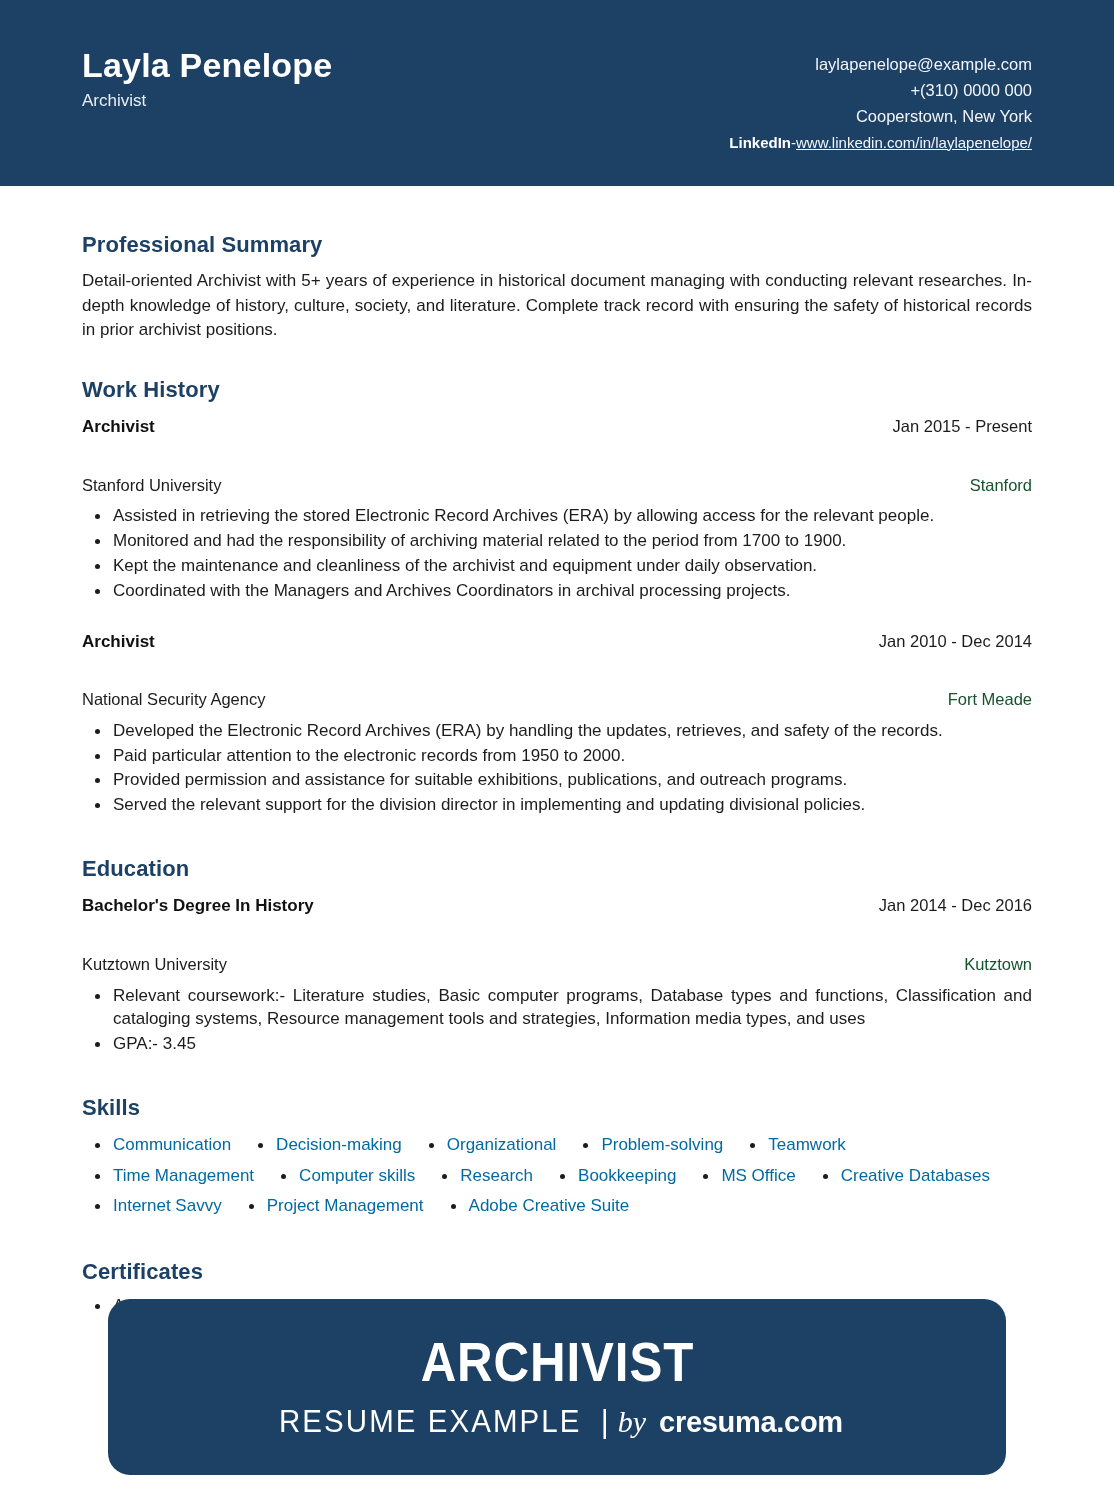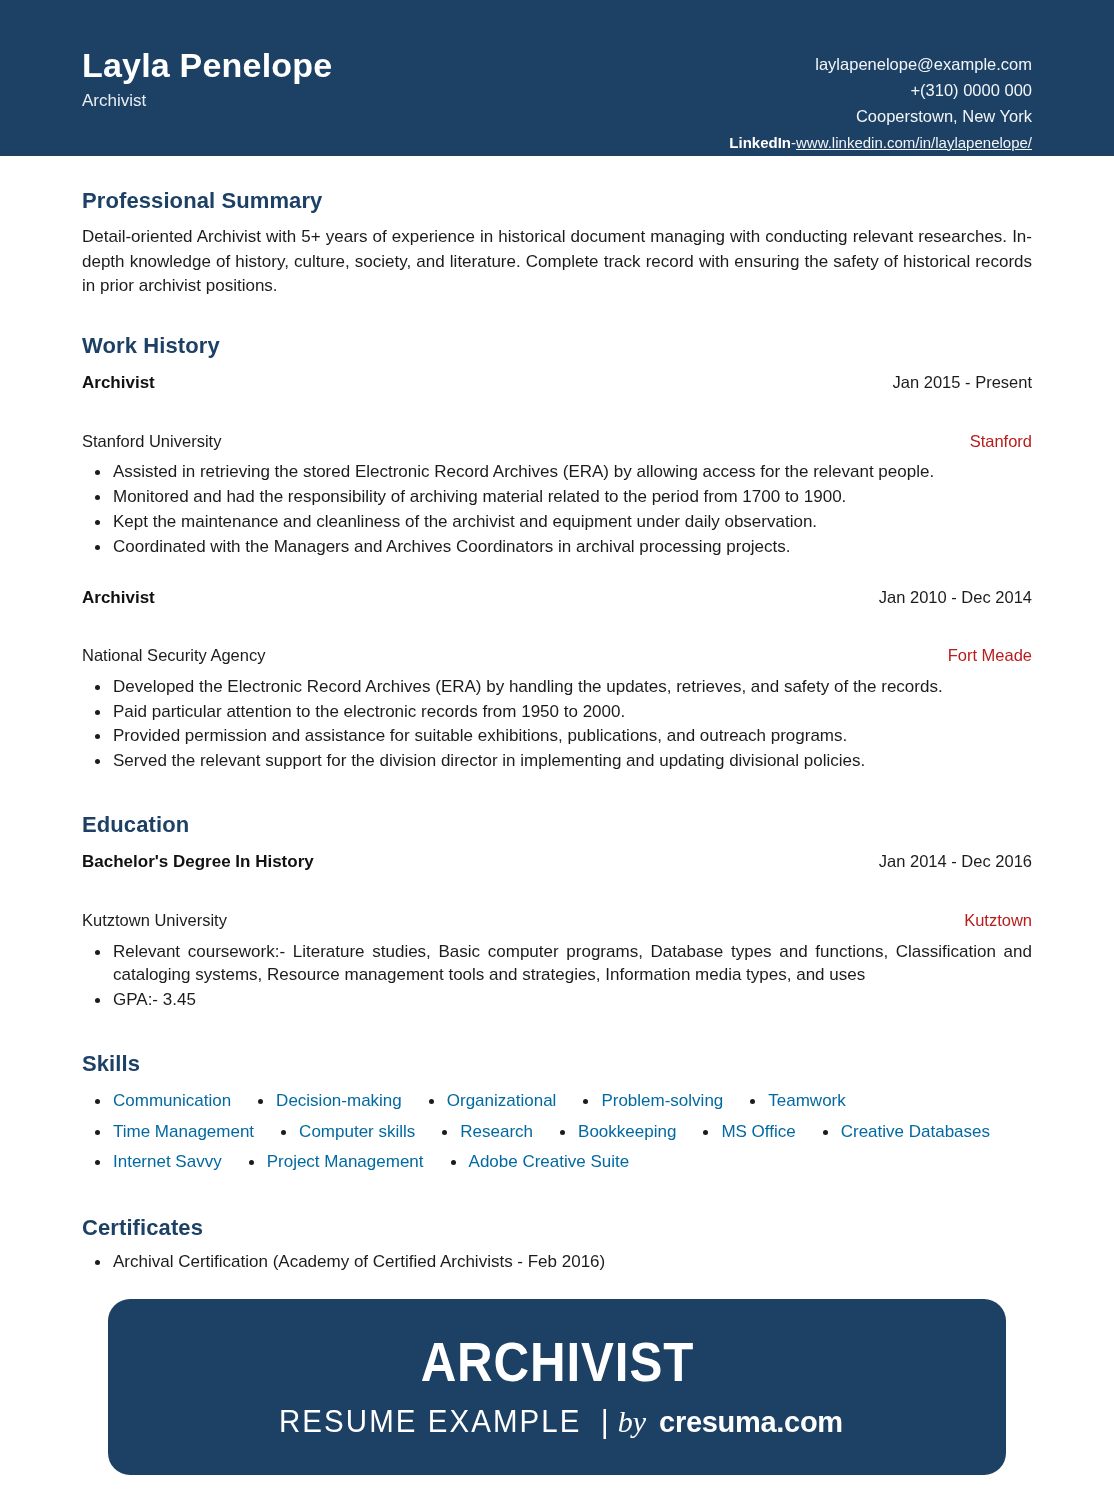--- a/index.html
+++ b/index.html
@@ -16,21 +16,21 @@
     width: 1114px;
     height: 1499px;
     background: #ffffff;
     box-sizing: border-box;
     overflow: hidden;
   }
 
   
   .header {
     position: relative;
-    height: 156px;
+    height: 186px;
     background: #1d4065;
     box-sizing: border-box;
     padding: 0 82px 0 82px;
     display: flex;
     align-items: flex-start;
     justify-content: space-between;
   }
   .header-left {
     padding-top: 46px;
   }
@@ -83,21 +83,21 @@
   .section {
     margin: 0;
   }
   .section-title {
     color: #1d4065;
     font-size: 22px;
     font-weight: bold;
     letter-spacing: 0.1px;
     line-height: 1.2;
   }
-  .sec-summary { padding-top: 32px; }
+  .sec-summary { padding-top: 46px; }
   .sec-work    { padding-top: 35px; }
   .sec-edu     { padding-top: 38px; }
   .sec-skills  { padding-top: 38px; }
   .sec-cert    { padding-top: 38px; }
 
   .summary-text {
     margin-top: 11px;
     font-size: 17px;
     line-height: 1.42;
     color: #1c1c1c;
@@ -127,21 +127,21 @@
     color: #1c1c1c;
     white-space: nowrap;
   }
   .entry-org {
     font-size: 16.5px;
     color: #1c1c1c;
     margin-top: 35px;
   }
   .entry-loc {
     font-size: 16.5px;
-    color: #b91c1c;
+    color: #14532d;
     white-space: nowrap;
   }
 
   
   ul.bullets {
     list-style: none;
     margin: 8px 0 0 0;
     padding: 0;
   }
   ul.bullets > li {

